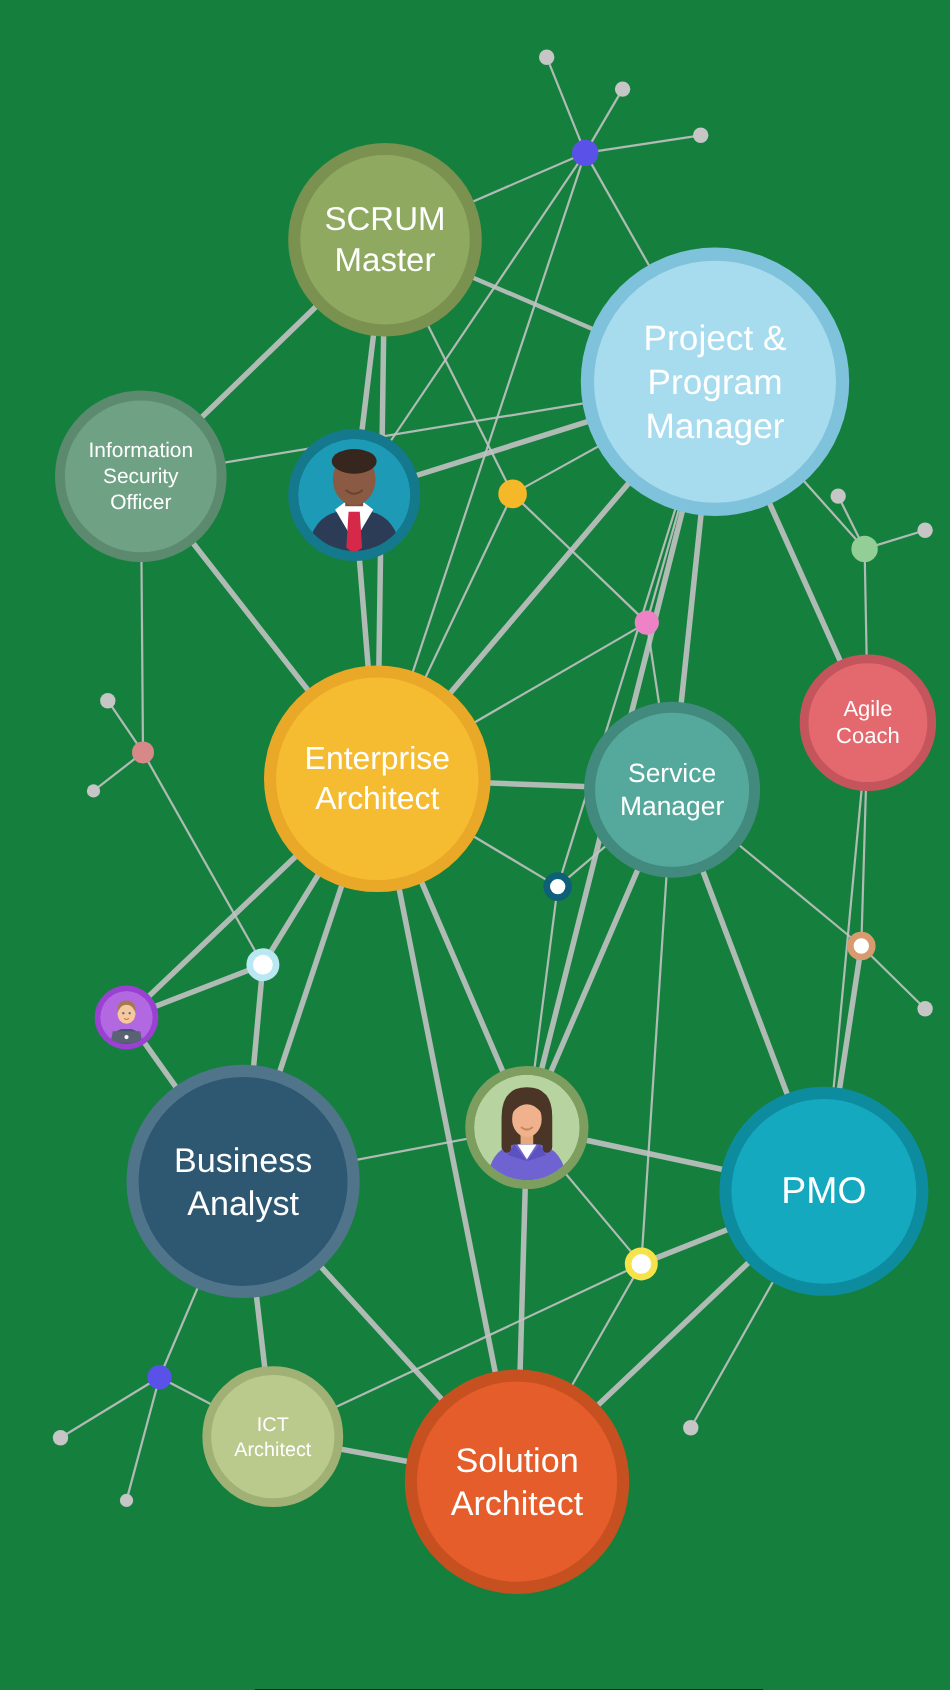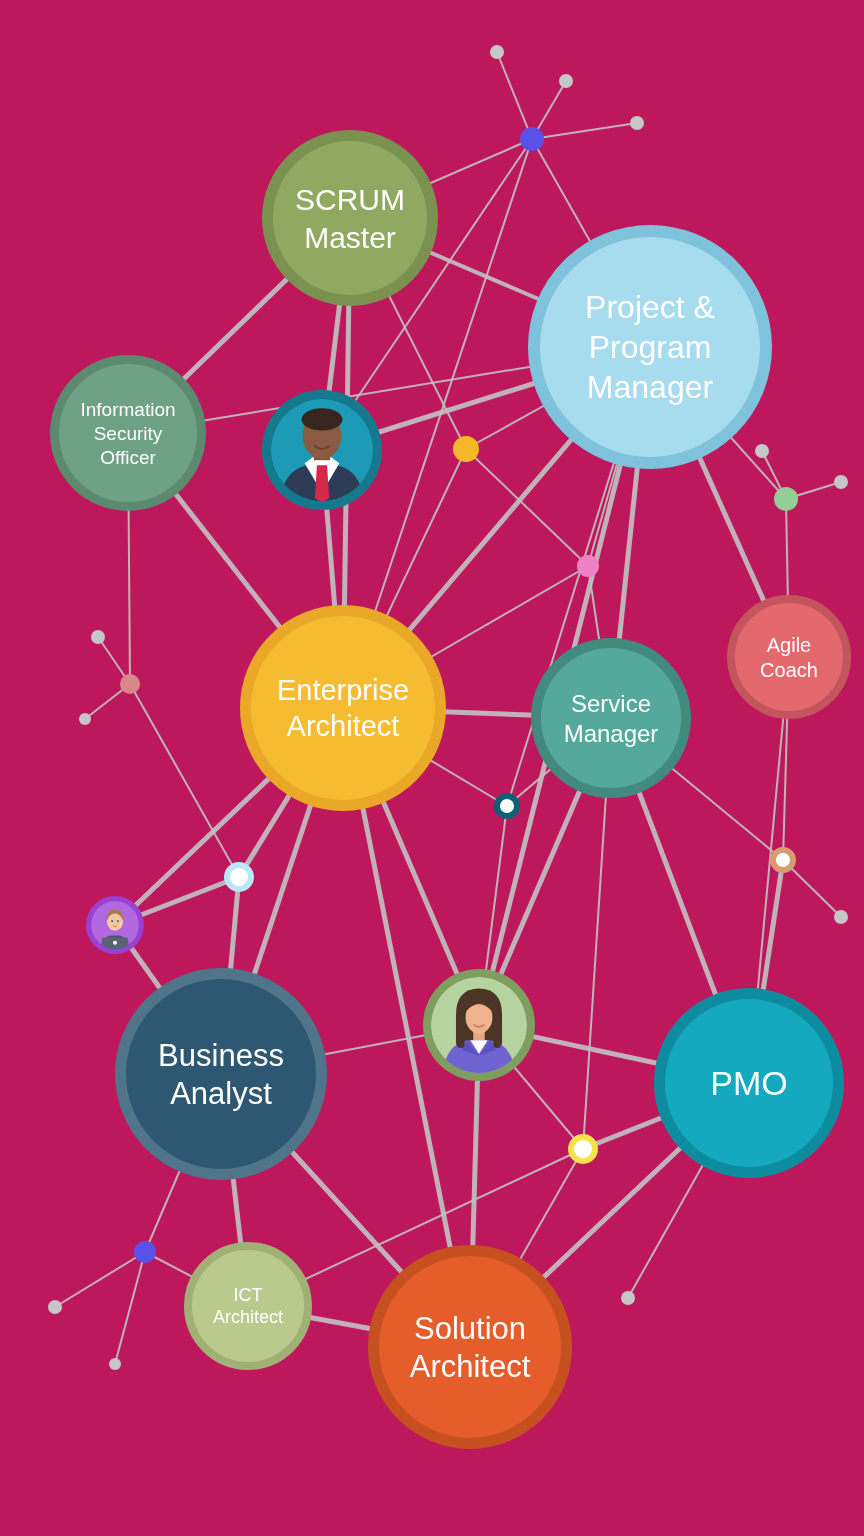--- a/index.html
+++ b/index.html
@@ -1,19 +1,19 @@
 <!DOCTYPE html>
 <html><head>
 <meta charset="utf-8">
 <style>
   html, body { margin: 0; padding: 0; background: #000; }
   .stage {
     position: relative;
     width: 864px; height: 1536px;
-    background: #be185d;
+    background: #15803d;
     overflow: hidden;
     font-family: "Liberation Sans", sans-serif;
   }
   svg { display: block; }
   .role-label {
     fill: #ffffff;
     text-anchor: middle;
     font-family: "Liberation Sans", sans-serif;
   }
   .edge { stroke-linecap: round; }

